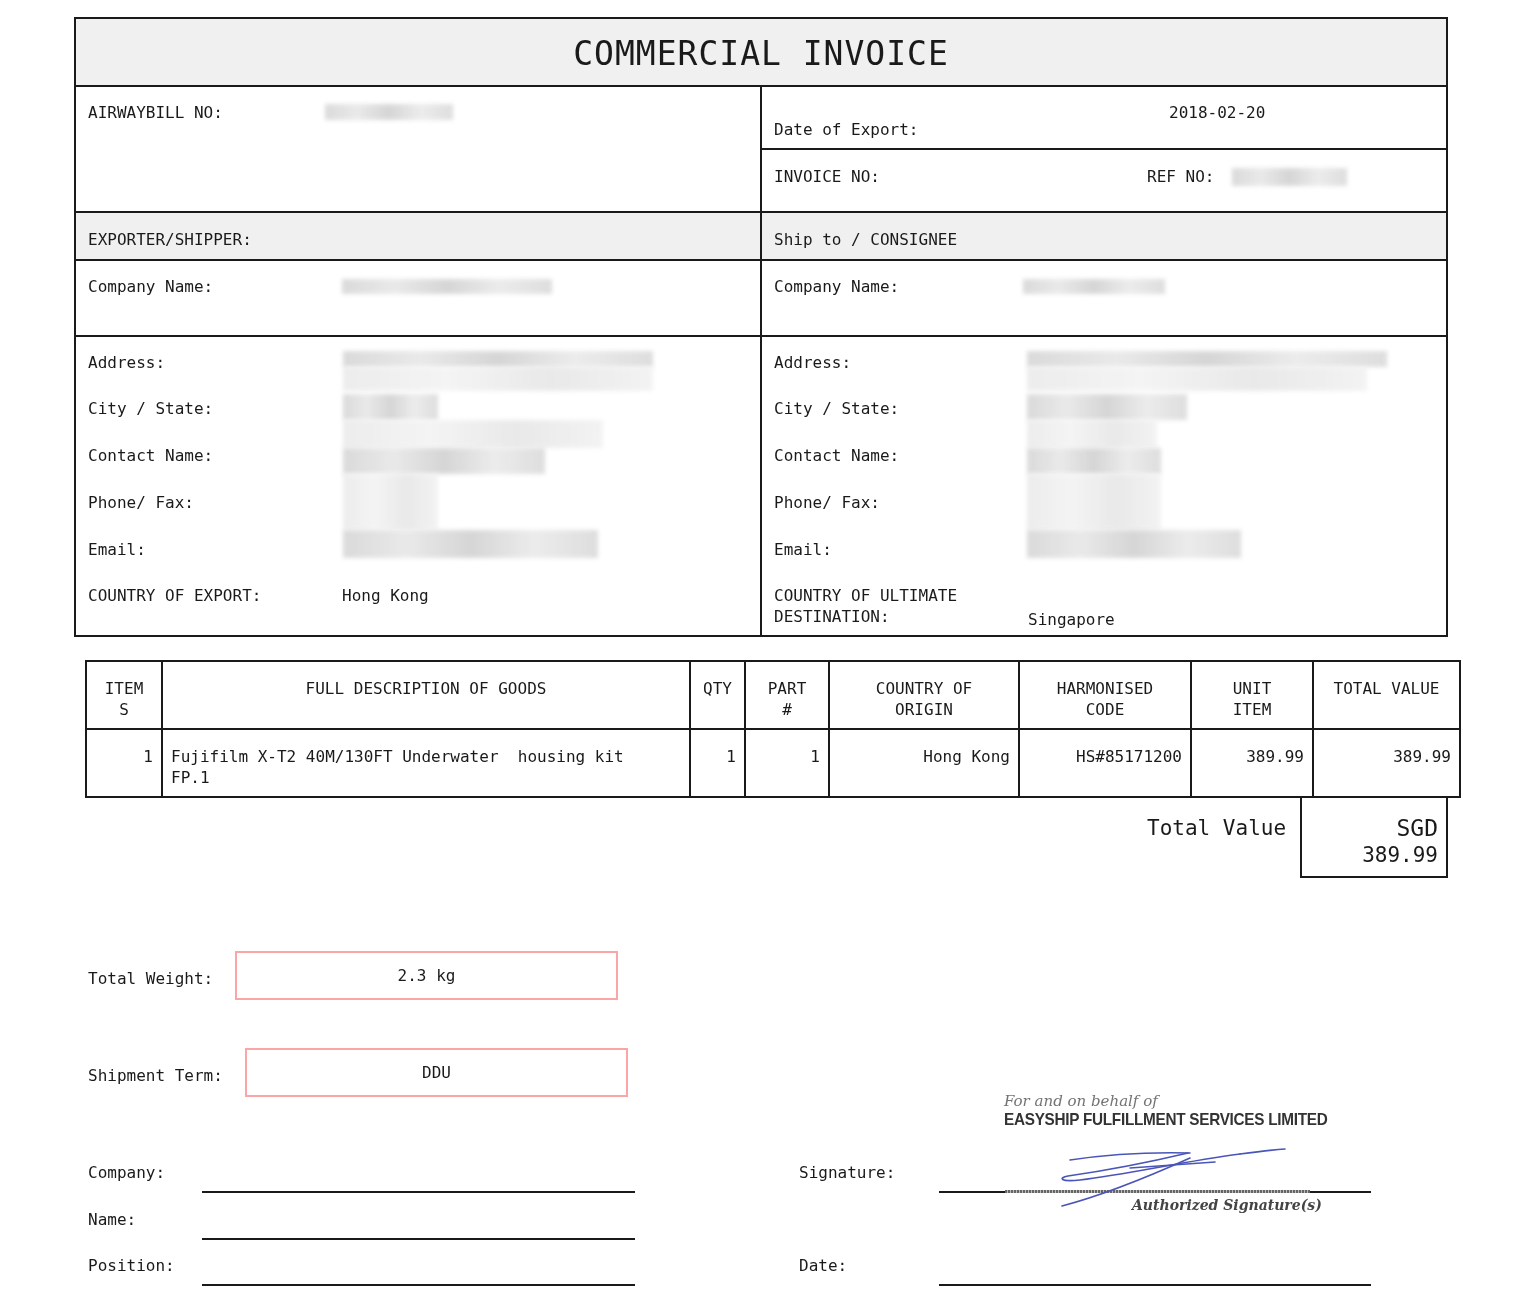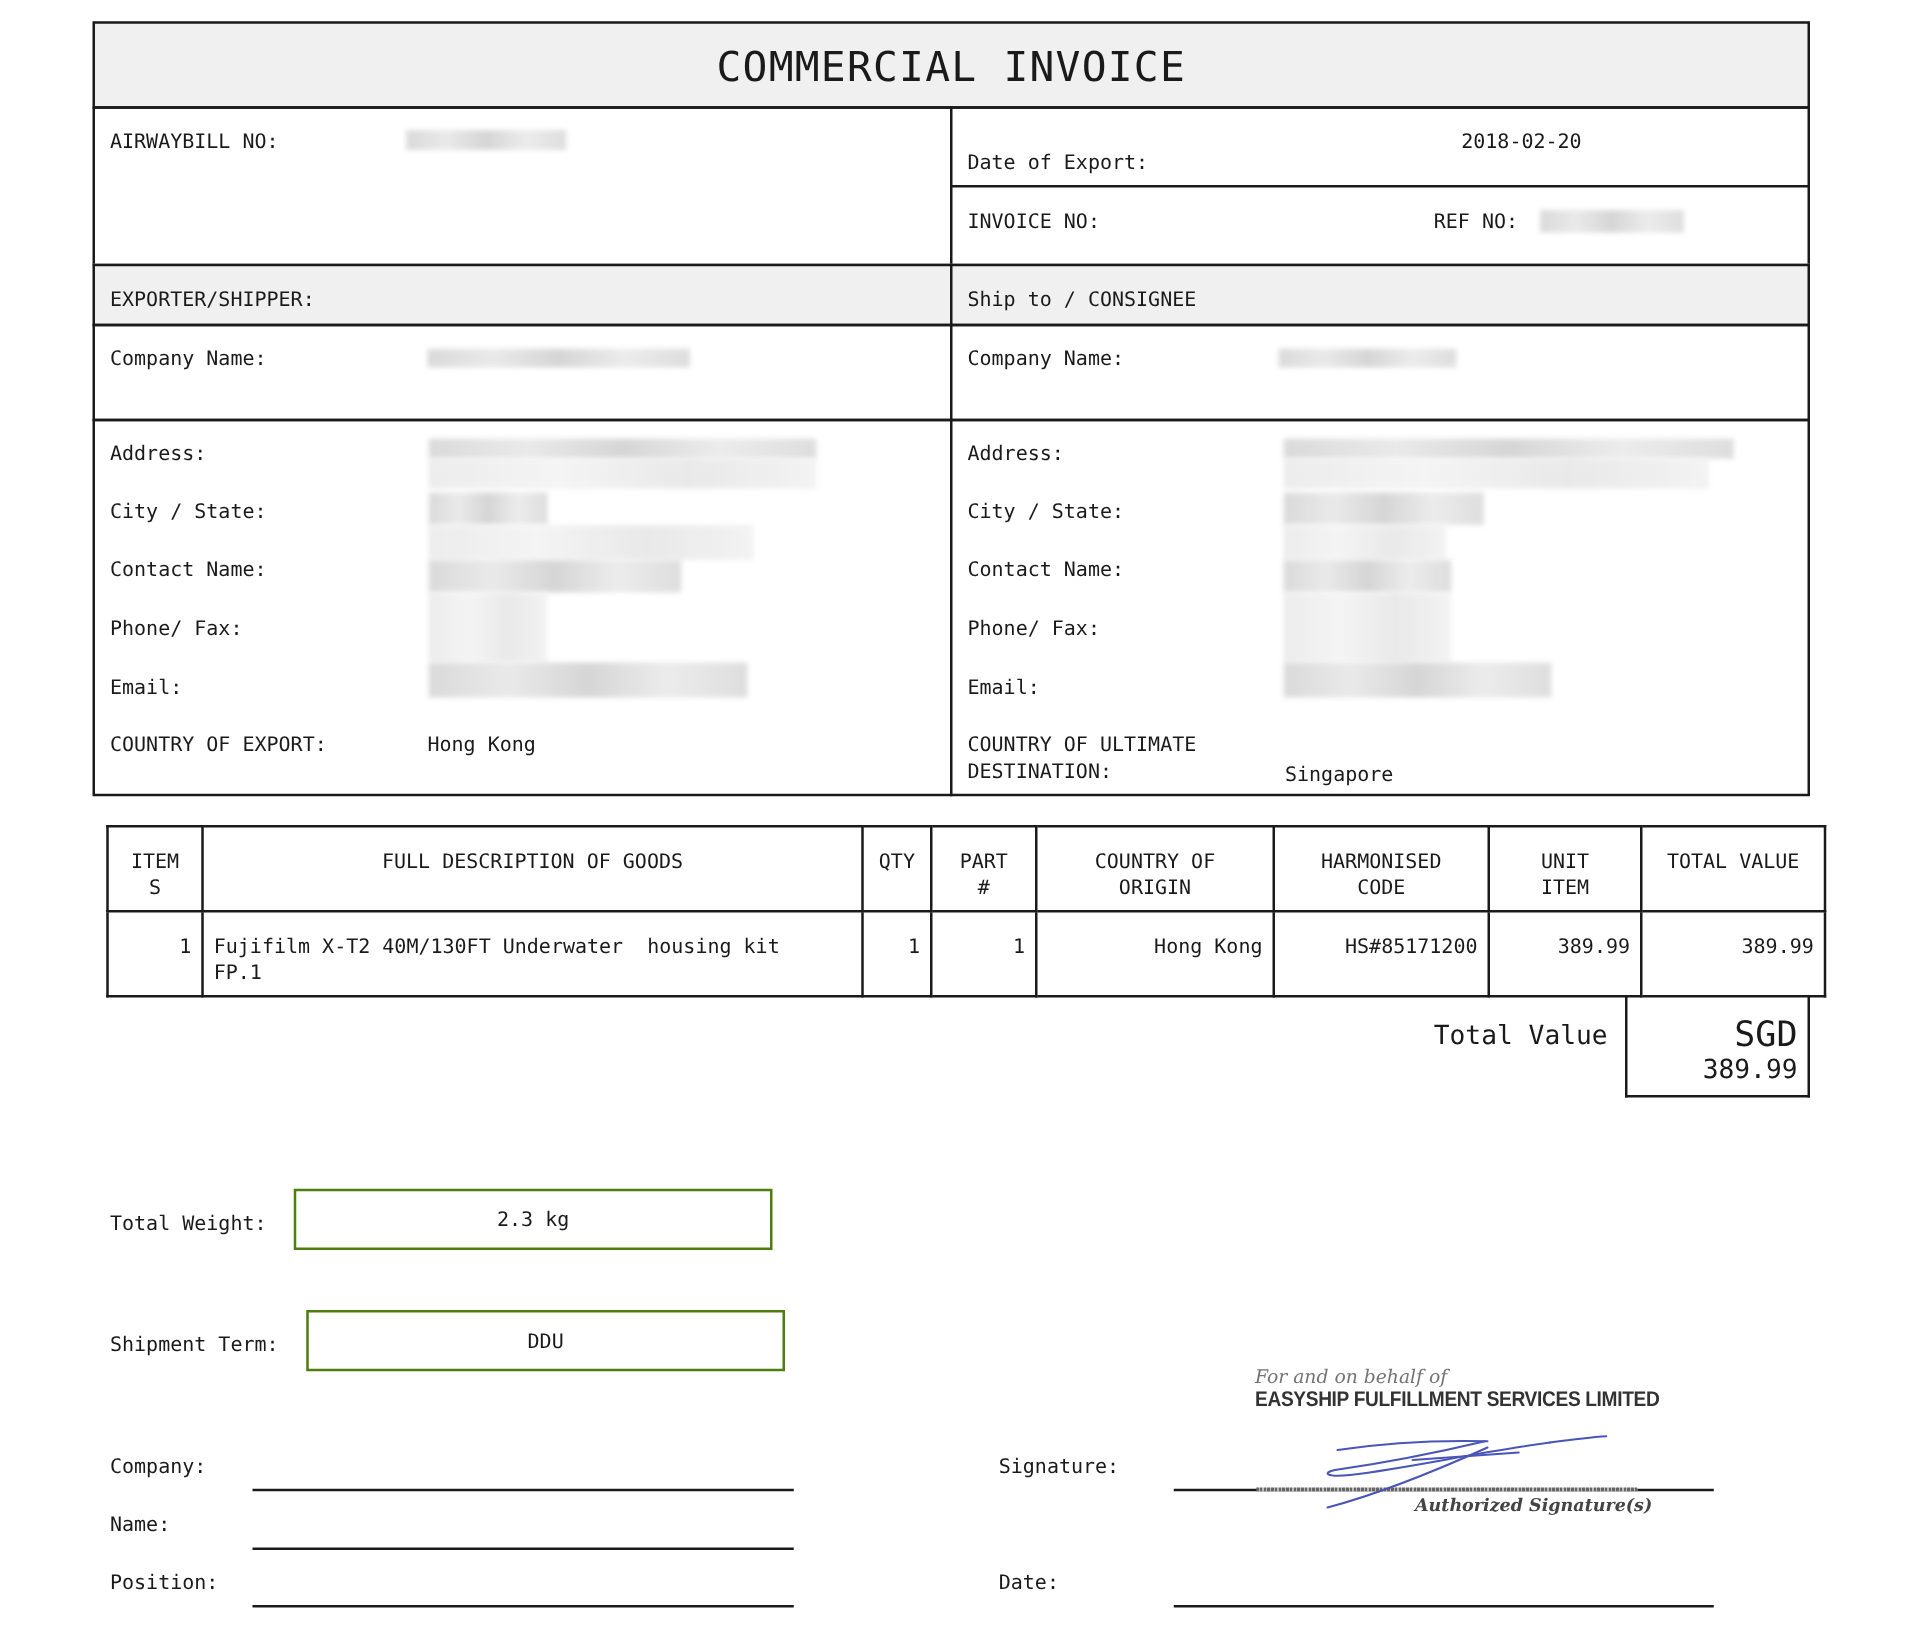--- a/index.html
+++ b/index.html
@@ -31,21 +31,21 @@
   }
   table.goods th, table.goods td {
     border: 2px solid #1a1a1a; font-weight: normal; font-size: 16px; line-height: 21px;
     vertical-align: top; padding: 16px 8px 8px 8px;
   }
   table.goods th { text-align: center; height: 40px; }
   table.goods td { height: 40px; }
   .r { text-align: right; }
   .l { text-align: left; }
   .field-box {
-    position: absolute; border: 2px solid #4d7c0f; box-sizing: border-box;
+    position: absolute; border: 2px solid #fca5a5; box-sizing: border-box;
     text-align: center; font-size: 16px;
   }
   .sigline { position: absolute; height: 2px; background: #1a1a1a; }
   .seal-small { font-family: "DejaVu Serif", serif; font-style: italic; font-size: 15px; color: #737373; }
   .seal-big { font-family: "Liberation Sans", sans-serif; font-weight: bold; font-size: 17px; color: #333; letter-spacing: -0.3px; transform: scaleX(0.9); transform-origin: left; }
   .seal-auth { font-family: "DejaVu Serif", serif; font-style: italic; font-weight: bold; font-size: 14px; color: #444; }
 </style>
 </head>
 <body>
 
@@ -146,21 +146,21 @@
       <td class="r">Hong Kong</td>
       <td class="r">HS#85171200</td>
       <td class="r">389.99</td>
       <td class="r">389.99</td>
     </tr>
   </tbody>
 </table>
 
 <div class="lbl" style="left:1147px; top:815px; font-size:21px; line-height:26px;">Total Value</div>
 <div class="box" style="left:1300px; top:796px; width:148px; height:82px; border-top:none;"></div>
-<div class="lbl" style="right:98px; top:815px; font-size:28px; line-height:26px;">SGD</div>
+<div class="lbl" style="right:98px; top:815px; font-size:23px; line-height:26px;">SGD</div>
 <div class="lbl" style="right:98px; top:842px; font-size:21px; line-height:26px;">389.99</div>
 
 <div class="lbl" style="left:88px; top:969px;">Total Weight:</div>
 <div class="field-box" style="left:235px; top:951px; width:383px; height:49px; line-height:45px;"><span>2.3 kg</span></div>
 
 <div class="lbl" style="left:88px; top:1066px;">Shipment Term:</div>
 <div class="field-box" style="left:245px; top:1048px; width:383px; height:49px; line-height:45px;"><span>DDU</span></div>
 
 <div class="lbl" style="left:88px; top:1163px;">Company:</div>
 <div class="sigline" style="left:202px; top:1191px; width:433px;"></div>

